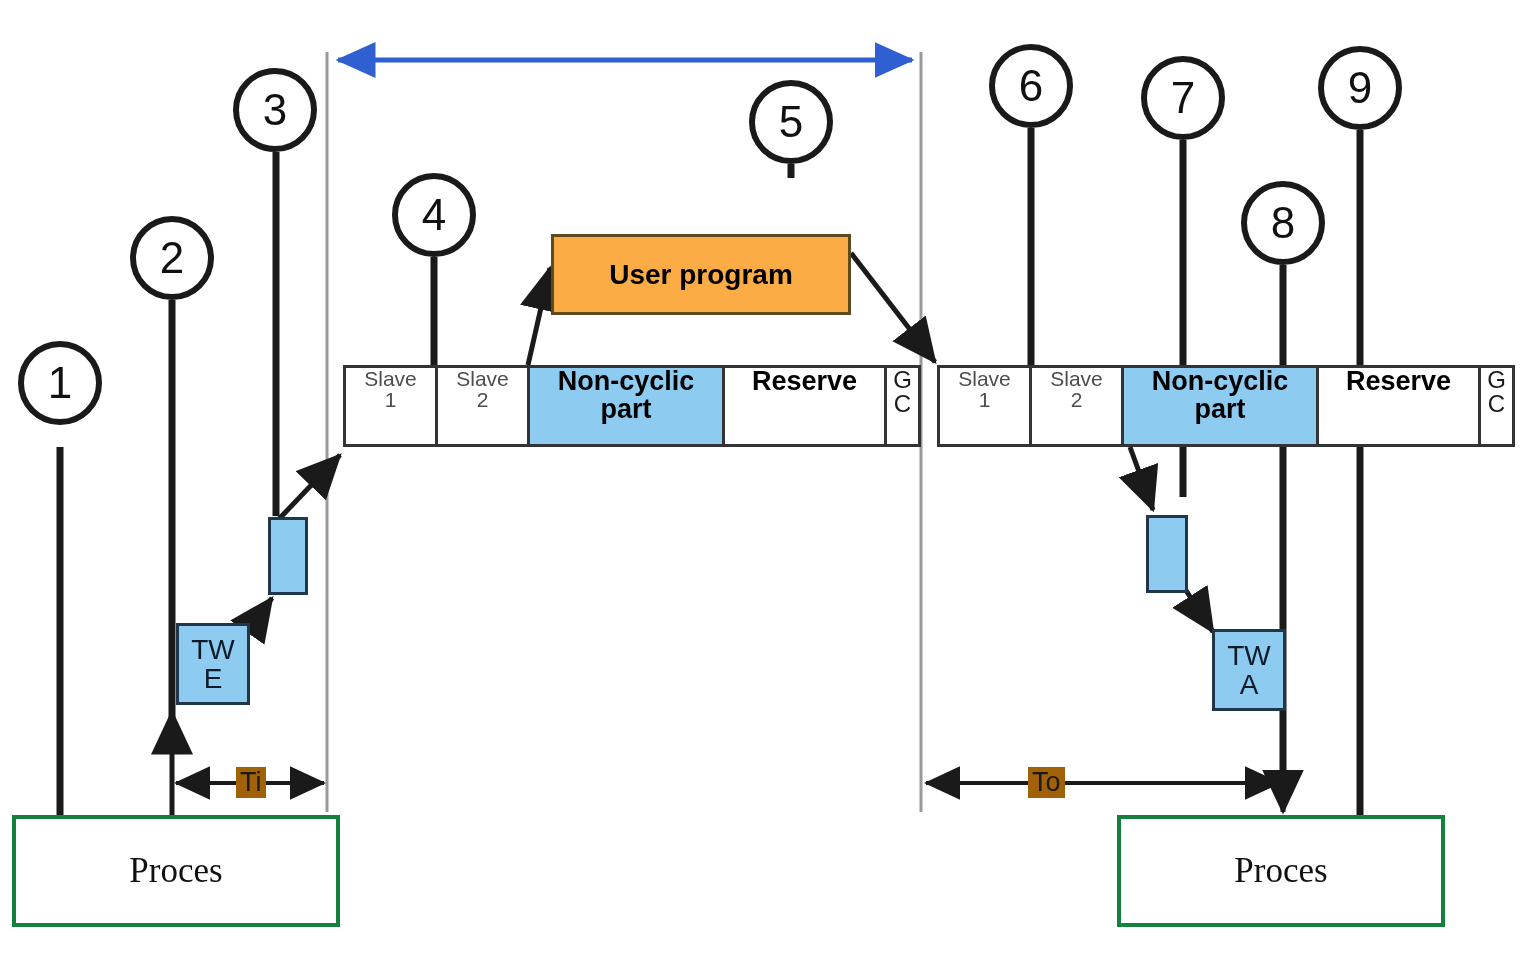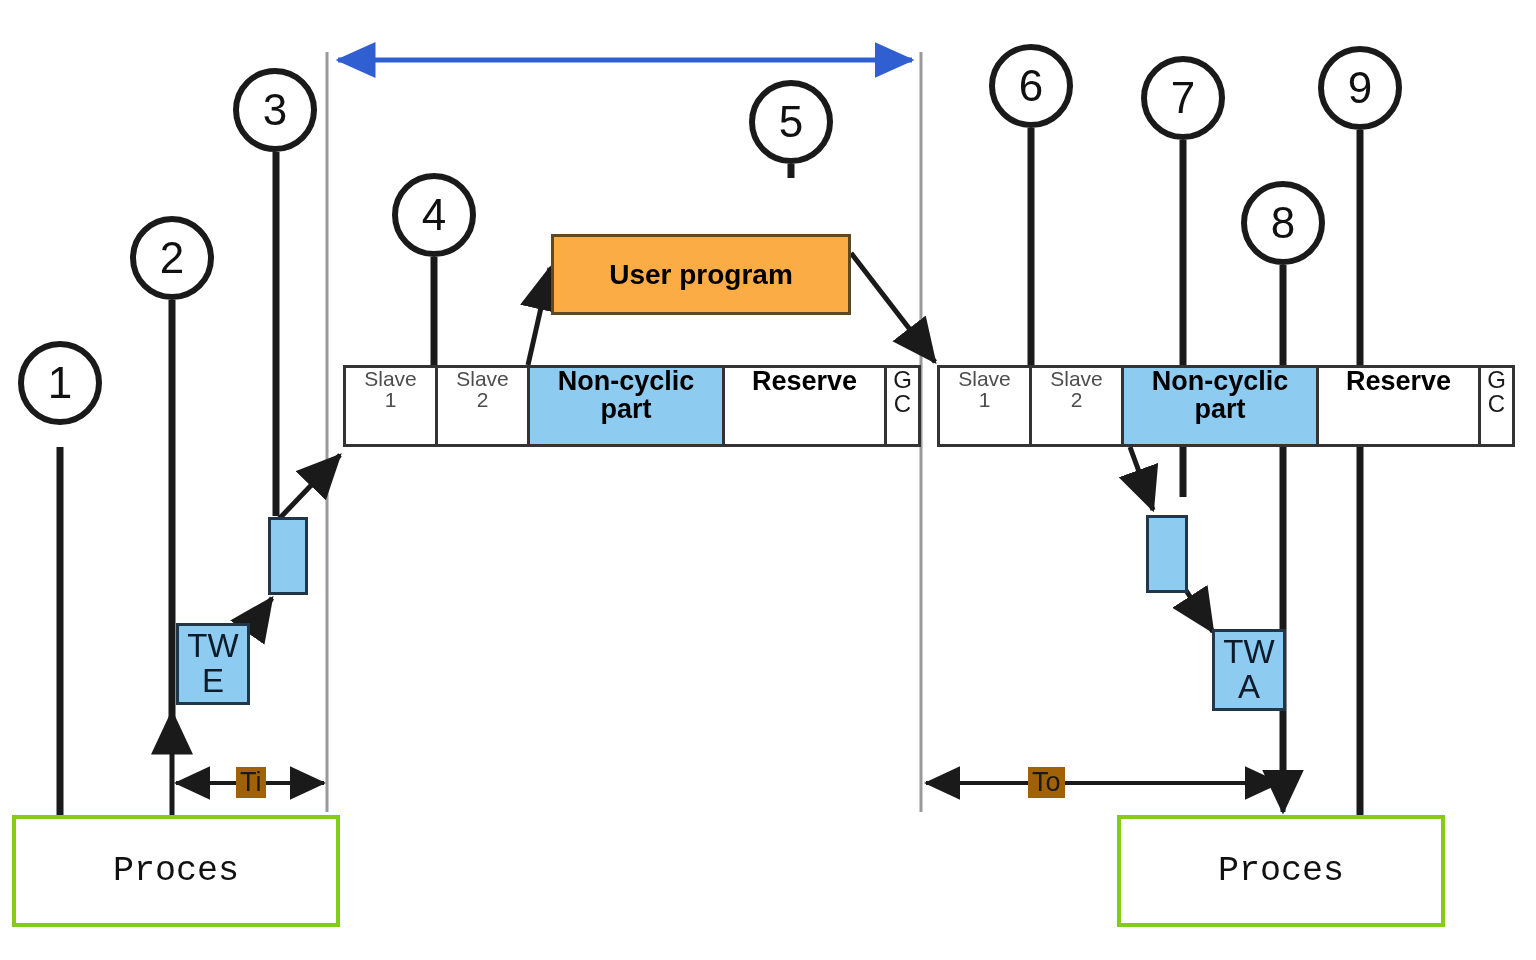--- a/index.html
+++ b/index.html
@@ -102,35 +102,35 @@
   .twbox {
     position: absolute;
     box-sizing: border-box;
     background: #8ecbf0;
     border: 3px solid #22364a;
     display: flex;
     align-items: center;
     justify-content: center;
     text-align: center;
     font-family: "Liberation Sans", sans-serif;
-    font-size: 33px;
+    font-size: 28px;
     color: #0d1b2a;
     line-height: 1.05;
   }
 
   
   .procbox {
     position: absolute;
     box-sizing: border-box;
     background: #ffffff;
-    border: 4px solid #84cc16;
+    border: 4px solid #15803d;
     display: flex;
     align-items: center;
     justify-content: center;
-    font-family: Liberation Mono, monospace;
+    font-family: Liberation Serif, serif;
     font-size: 35px;
     color: #111111;
   }
 
   .dimlabel {
     position: absolute;
     font-family: Liberation Sans, sans-serif;
     font-size: 27px;
     color: #1a1a1a;
     background: #a16207;

